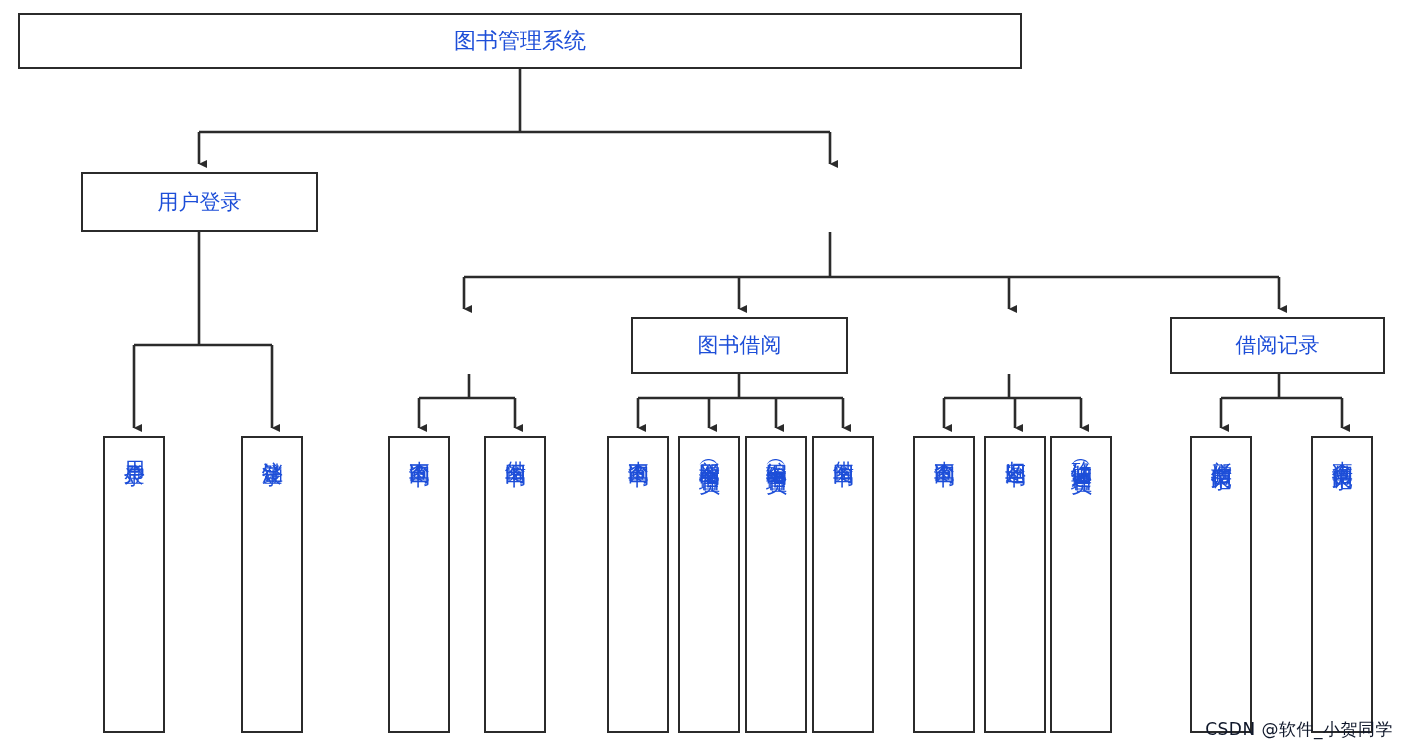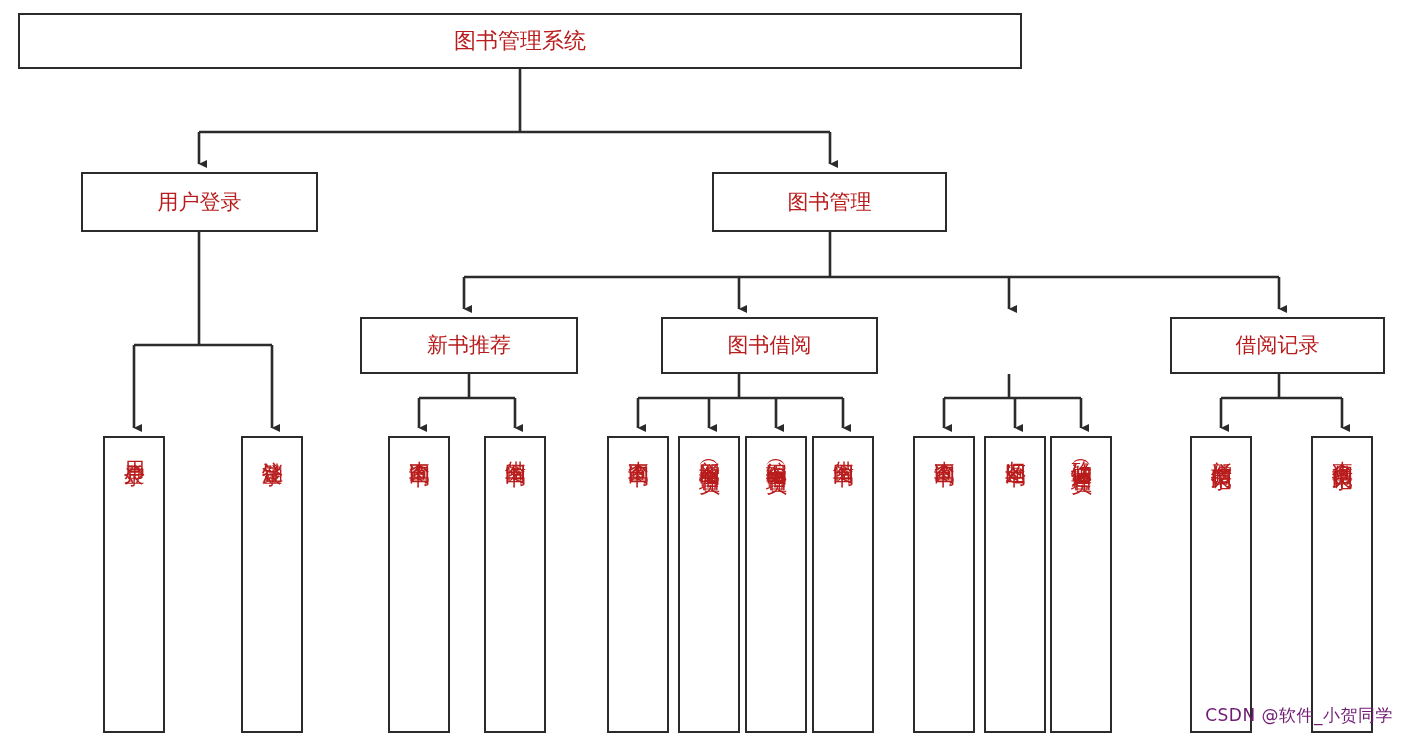--- a/index.html
+++ b/index.html
@@ -22,21 +22,21 @@
   .node {
     position: absolute;
     box-sizing: border-box;
     background: #ffffff;
     border: 2px solid #2b2b2b;
     display: flex;
     align-items: center;
     justify-content: center;
   }
   .node-label {
-    color: #b91c1c;
+    color: #1d4ed8;
     line-height: 1.18;
     white-space: pre;
     text-align: right;
   }
   .level-0 .node-label { font-size: 22px; }
   .level-1 .node-label { font-size: 21px; }
   .level-2 .node-label { font-size: 21px; }
   .leaf .node-label {
     font-size: 21px;
     writing-mode: vertical-rl;
@@ -52,23 +52,23 @@
     position: absolute;
     left: 0;
     top: 0;
     width: 1405px;
     height: 747px;
     pointer-events: none;
   }
   #watermark {
     position: absolute;
     right: 12px;
-    bottom: 20px;
+    bottom: 6px;
     font-size: 17px;
-    color: #701a75;
+    color: #0f172a;
     letter-spacing: 0.5px;
     white-space: nowrap;
   }
 </style>
 </head>
 <body>
 
 <div id="diagram-root">
 
   <svg id="edge-layer" viewBox="0 0 1405 747" width="1405" height="747">
@@ -121,28 +121,22 @@
     </g>
   </svg>
 
   <div class="node level-0" style="left:18px; top:13px; width:1004px; height:56px;">
     <span class="node-label">图书管理系统</span>
   </div>
 
   <div class="node level-1" style="left:81px; top:172px; width:237px; height:60px;">
     <span class="node-label">用户登录</span>
   </div>
-  <div class="node level-1" style="left:712px; top:172px; width:235px; height:60px;">
-    <span class="node-label">图书管理</span>
-  </div>
 
-  <div class="node level-2" style="left:360px; top:317px; width:218px; height:57px;">
-    <span class="node-label">新书推荐</span>
-  </div>
-  <div class="node level-2" style="left:631px; top:317px; width:217px; height:57px;margin-left:30px;">
+  <div class="node level-2" style="left:631px; top:317px; width:217px; height:57px;">
     <span class="node-label">图书借阅</span>
   </div>
   <div class="node level-2" style="left:1170px; top:317px; width:215px; height:57px;">
     <span class="node-label">借阅记录</span>
   </div>
 
   <div class="node leaf" style="left:103px; top:436px; width:62px; height:297px;">
     <span class="node-label">用户登录</span>
   </div>
   <div class="node leaf" style="left:241px; top:436px; width:62px; height:297px;">

